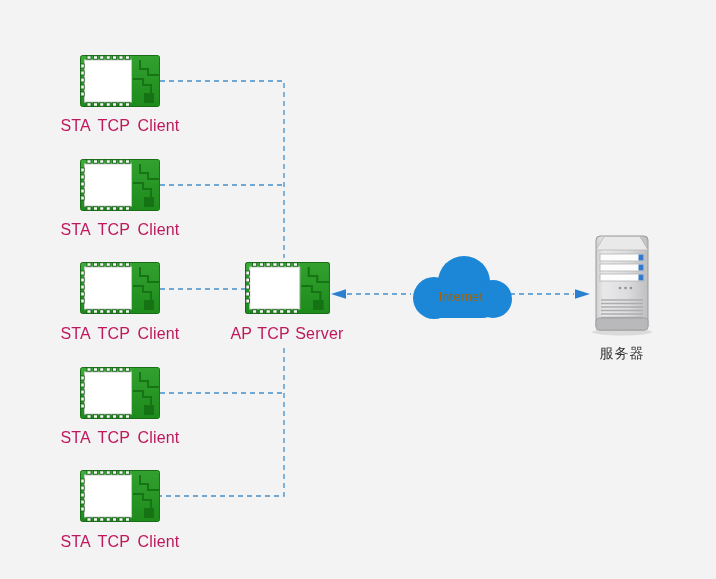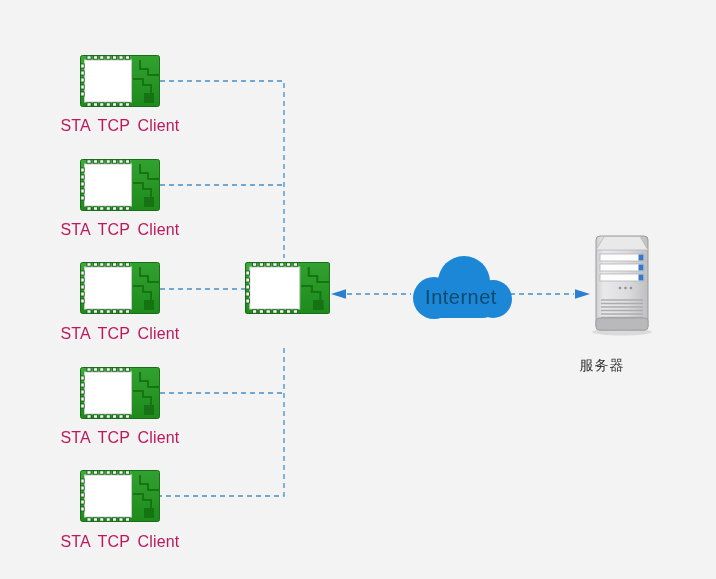--- a/index.html
+++ b/index.html
@@ -10,22 +10,22 @@
   }
   .connectors{position:absolute;left:0;top:0;z-index:1;}
   .node{position:absolute;z-index:2;line-height:0;}
   .node-label{
     position:absolute;z-index:3;text-align:center;
     font-size:16px;color:#be185d;word-spacing:3px;letter-spacing:0.2px;
     line-height:18px;
   }
   .cn-label{font-size:14px;color:#333;word-spacing:0;letter-spacing:1px;}
   .cloud-text{
-    position:absolute;z-index:4;text-align:center;color:#0c4a6e;
-    font-size:20px;letter-spacing:0.5px;line-height:20px;
+    position:absolute;z-index:4;text-align:center;color:#a16207;
+    font-size:12px;letter-spacing:0.5px;line-height:20px;
   }
 </style>
 </head>
 <body>
 
 <div class="canvas">
 
   <svg width="0" height="0" style="position:absolute" aria-hidden="true">
     <defs>
       <linearGradient id="gm" x1="0" y1="0" x2="0" y2="1">
@@ -164,15 +164,16 @@
       </g>
       <rect x="6" y="90" width="52" height="12" rx="3" fill="#b9b9bb" stroke="#9b9b9d" stroke-width="0.8"></rect>
     </svg>
   </div>
 
   <div class="node-label" style="left:40px;top:117px;width:160px;">STA TCP Client</div>
   <div class="node-label" style="left:40px;top:221px;width:160px;">STA TCP Client</div>
   <div class="node-label" style="left:40px;top:325px;width:160px;">STA TCP Client</div>
   <div class="node-label" style="left:40px;top:429px;width:160px;">STA TCP Client</div>
   <div class="node-label" style="left:40px;top:533px;width:160px;">STA TCP Client</div>
-  <div class="node-label cn-label" style="left:542px;top:344px;width:120px;margin-top:12px;">服务器</div>
+  <div class="node-label" style="left:207px;top:325px;width:160px;word-spacing:1px;">AP TCP Server</div>
+  <div class="node-label cn-label" style="left:562px;top:344px;width:120px;">服务器</div>
 
 </div>
 
 </body></html>

